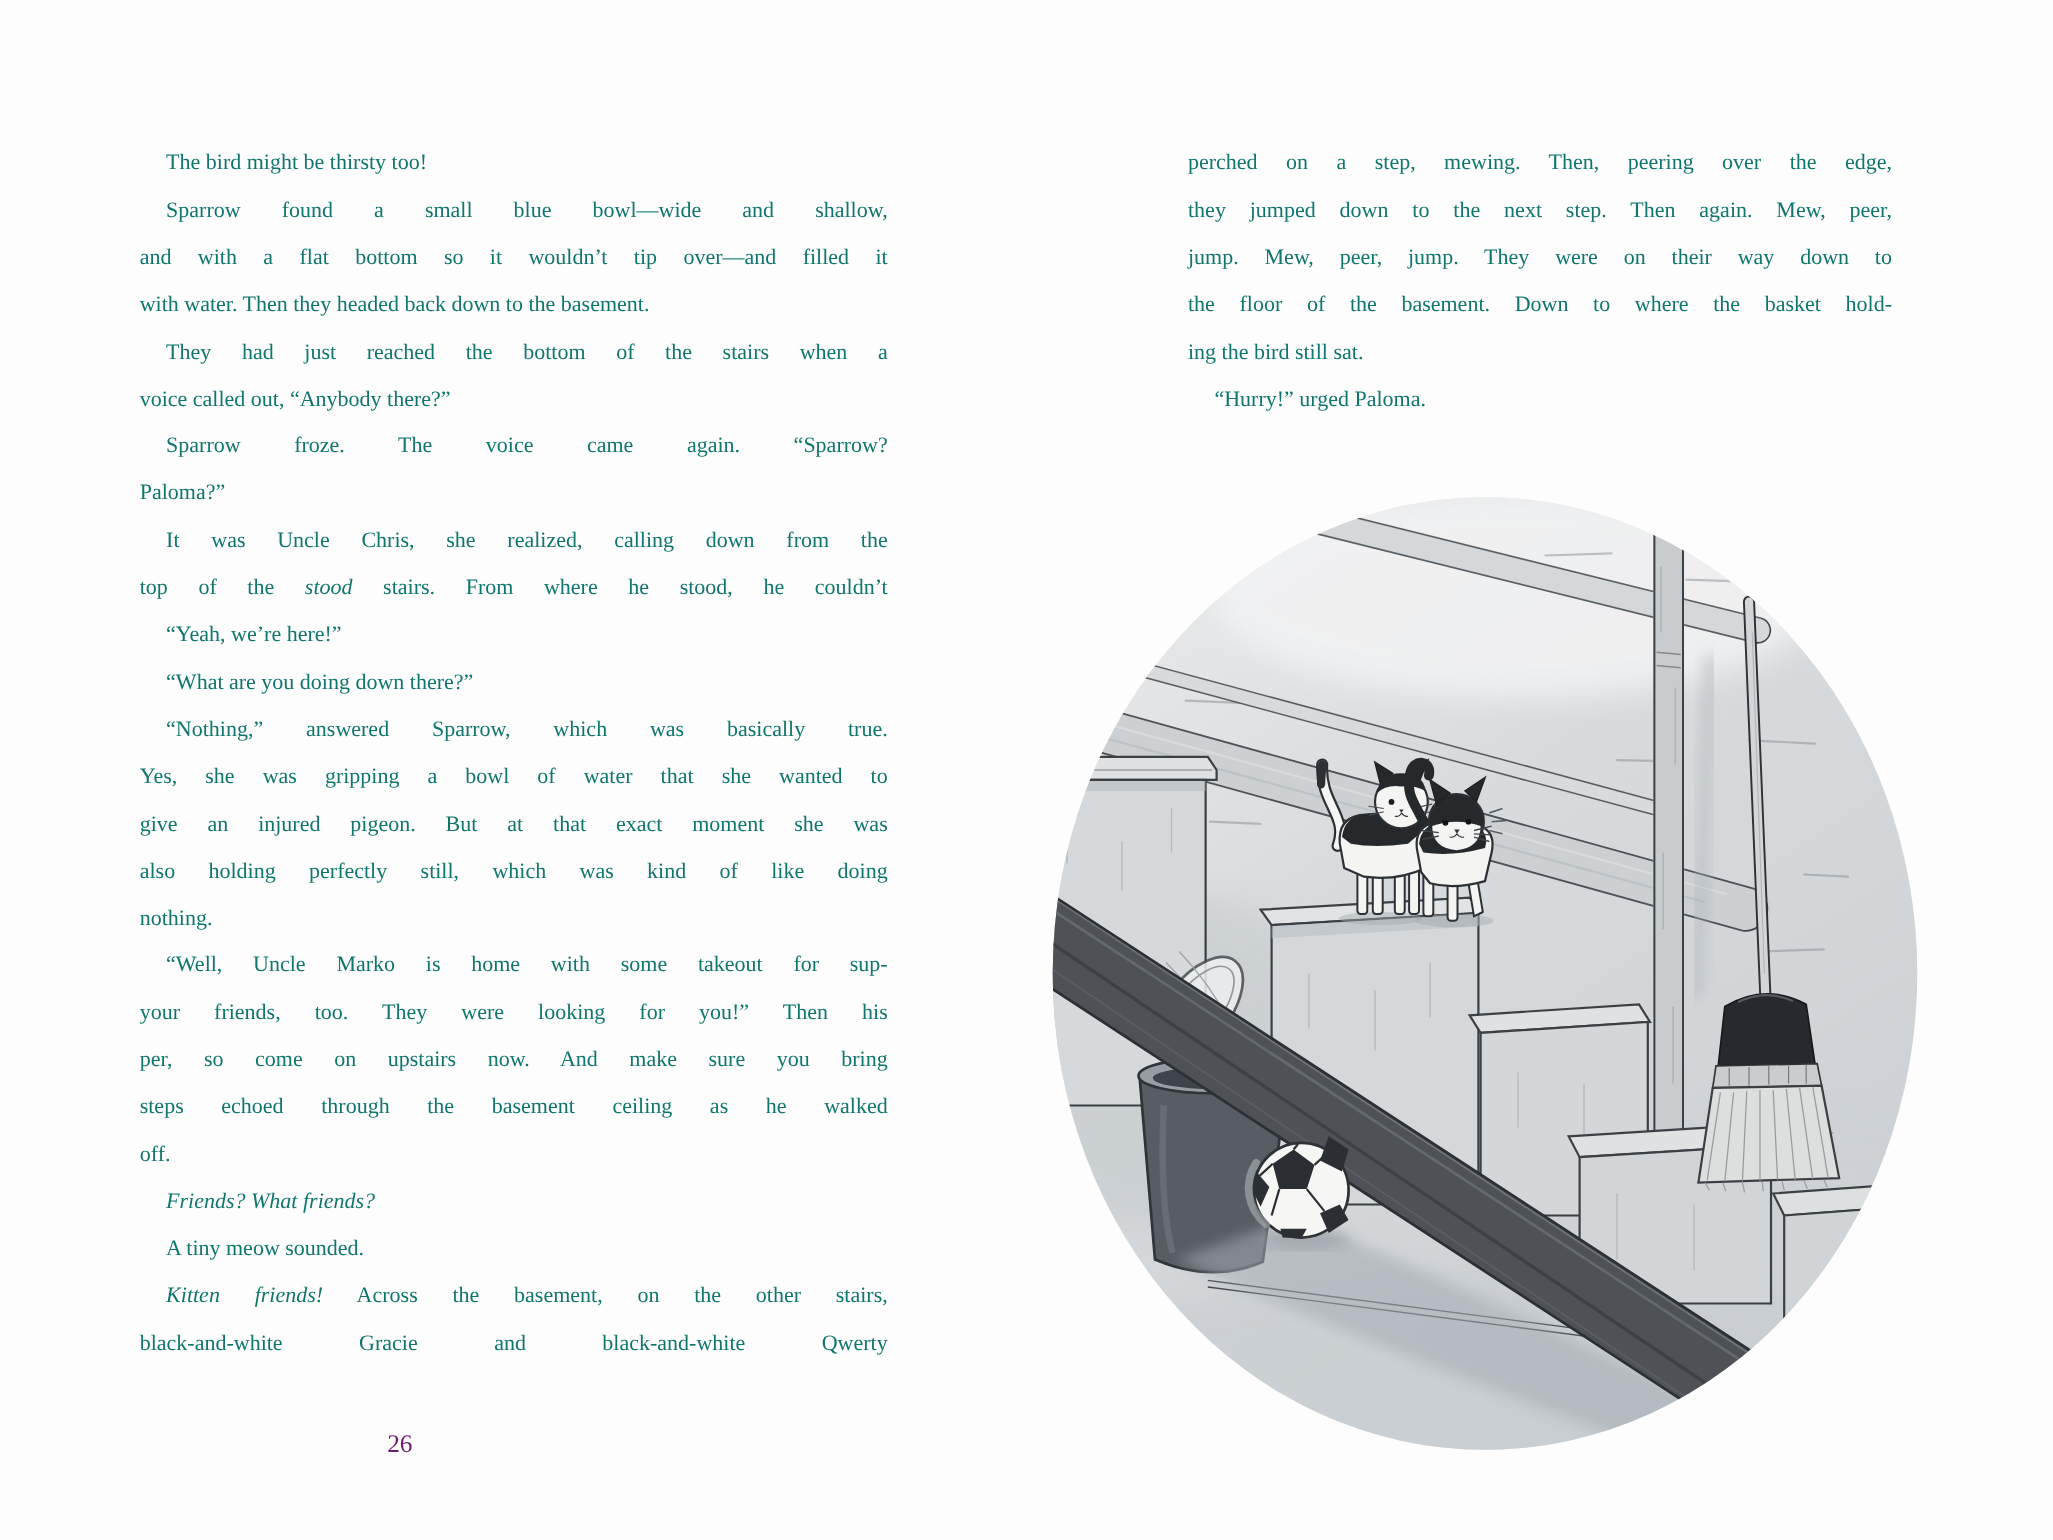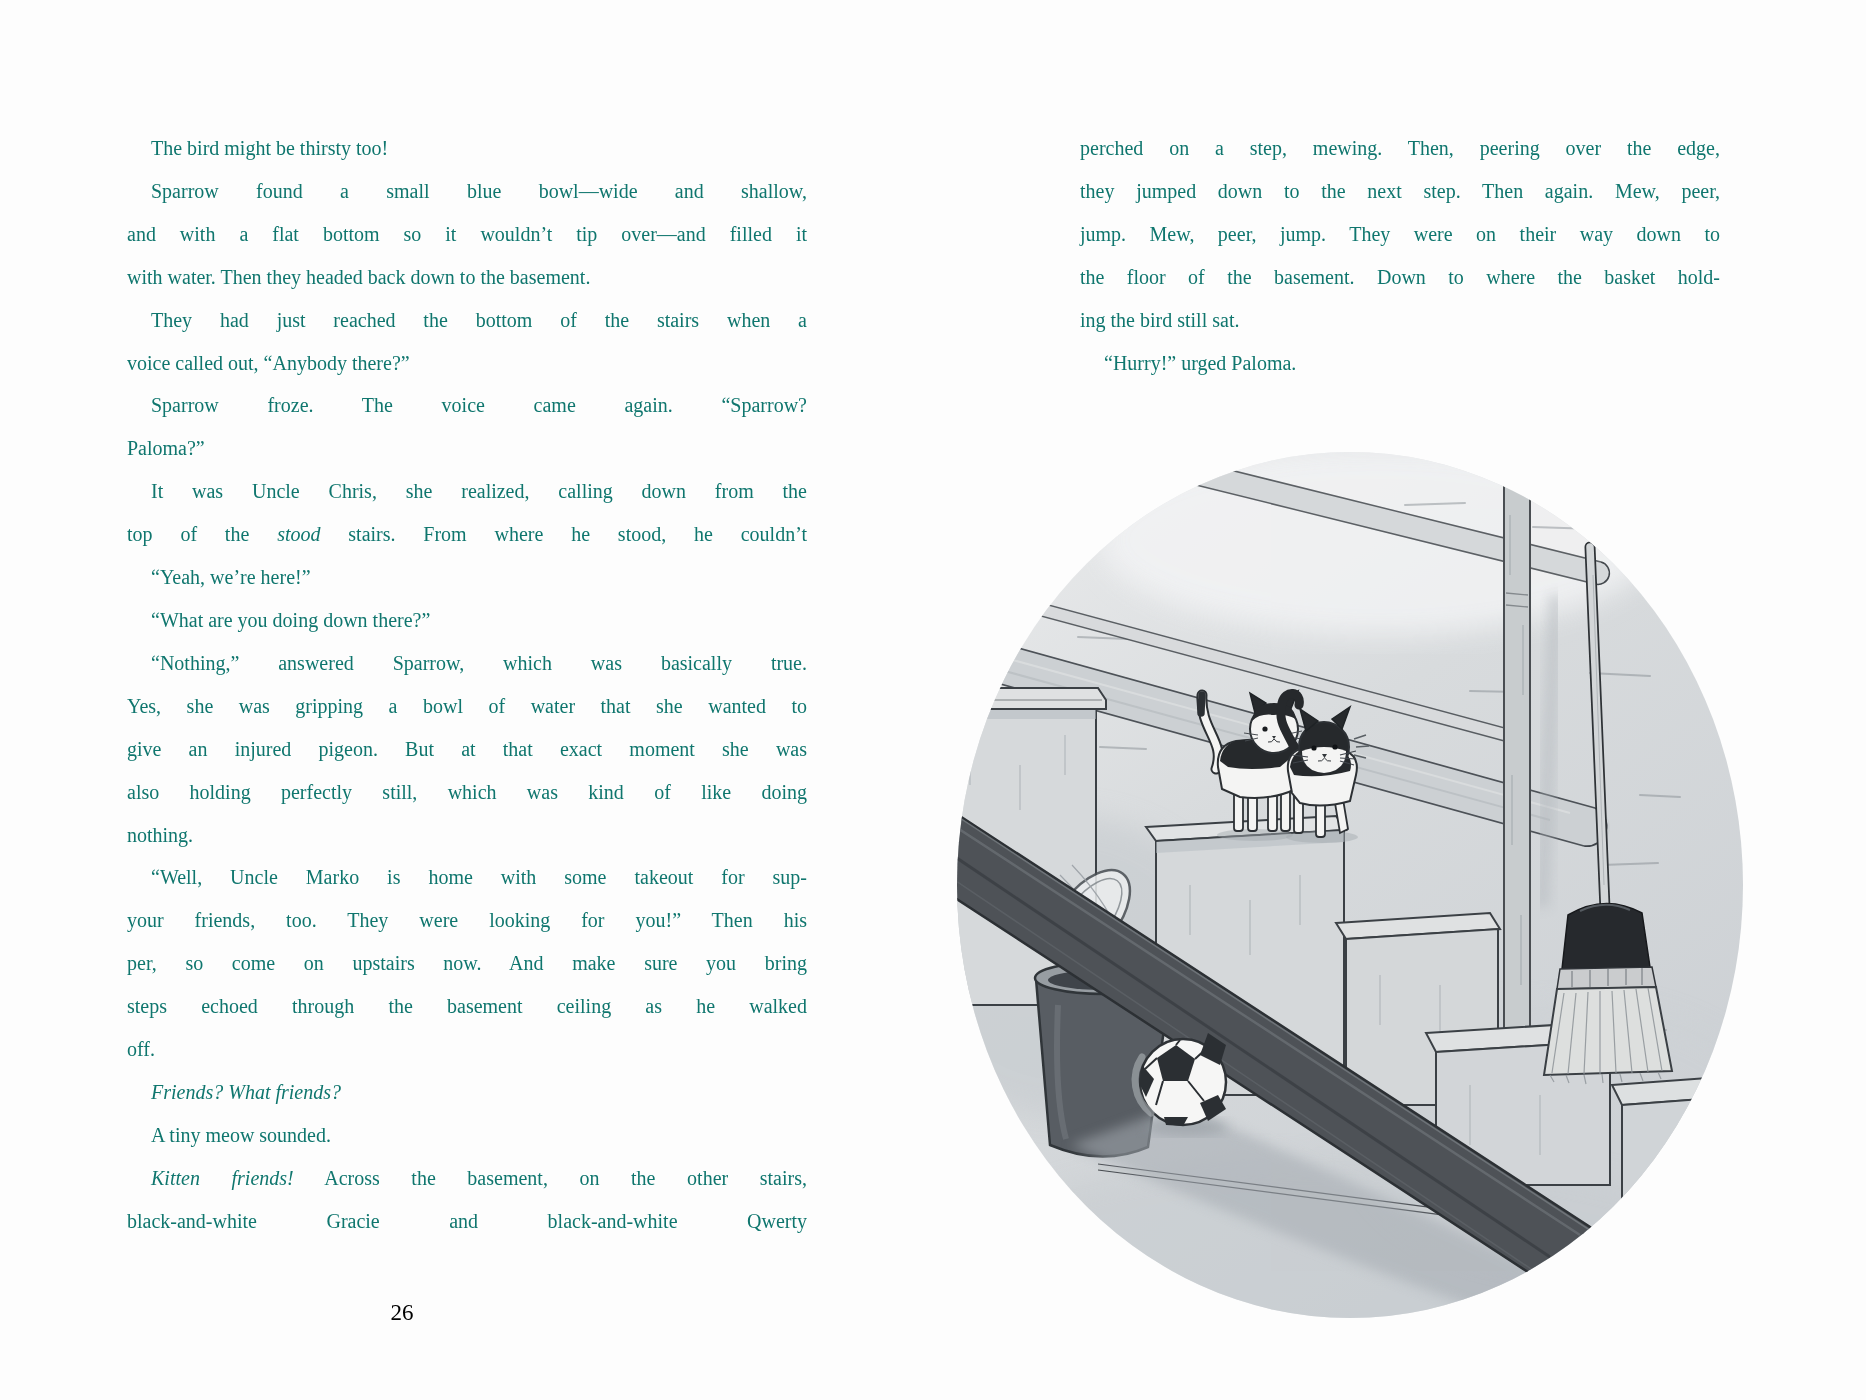--- a/index.html
+++ b/index.html
@@ -19,21 +19,21 @@
     color:#0f766e;
   }
   .textblock .line{white-space:normal;}
   .textblock .line.just{text-align:justify;text-align-last:justify;}
   .textblock .line.ind{padding-left:24px;}
   .it{font-style:italic;}
   #left-text{left:127px;top:127px;width:680px;}
   #right-text{left:1080px;top:127px;width:640px;}
   #page-number{
     position:absolute;left:352px;top:1300px;width:100px;
-    text-align:center;font-size:23px;color:#000000;
+    font-size:23px;color:#701a75;
   }
   #illustration{
     position:absolute;left:950px;top:445px;width:800px;height:880px;
   }
 </style>
 </head>
 <body>
 
 <div class="spread">
 

